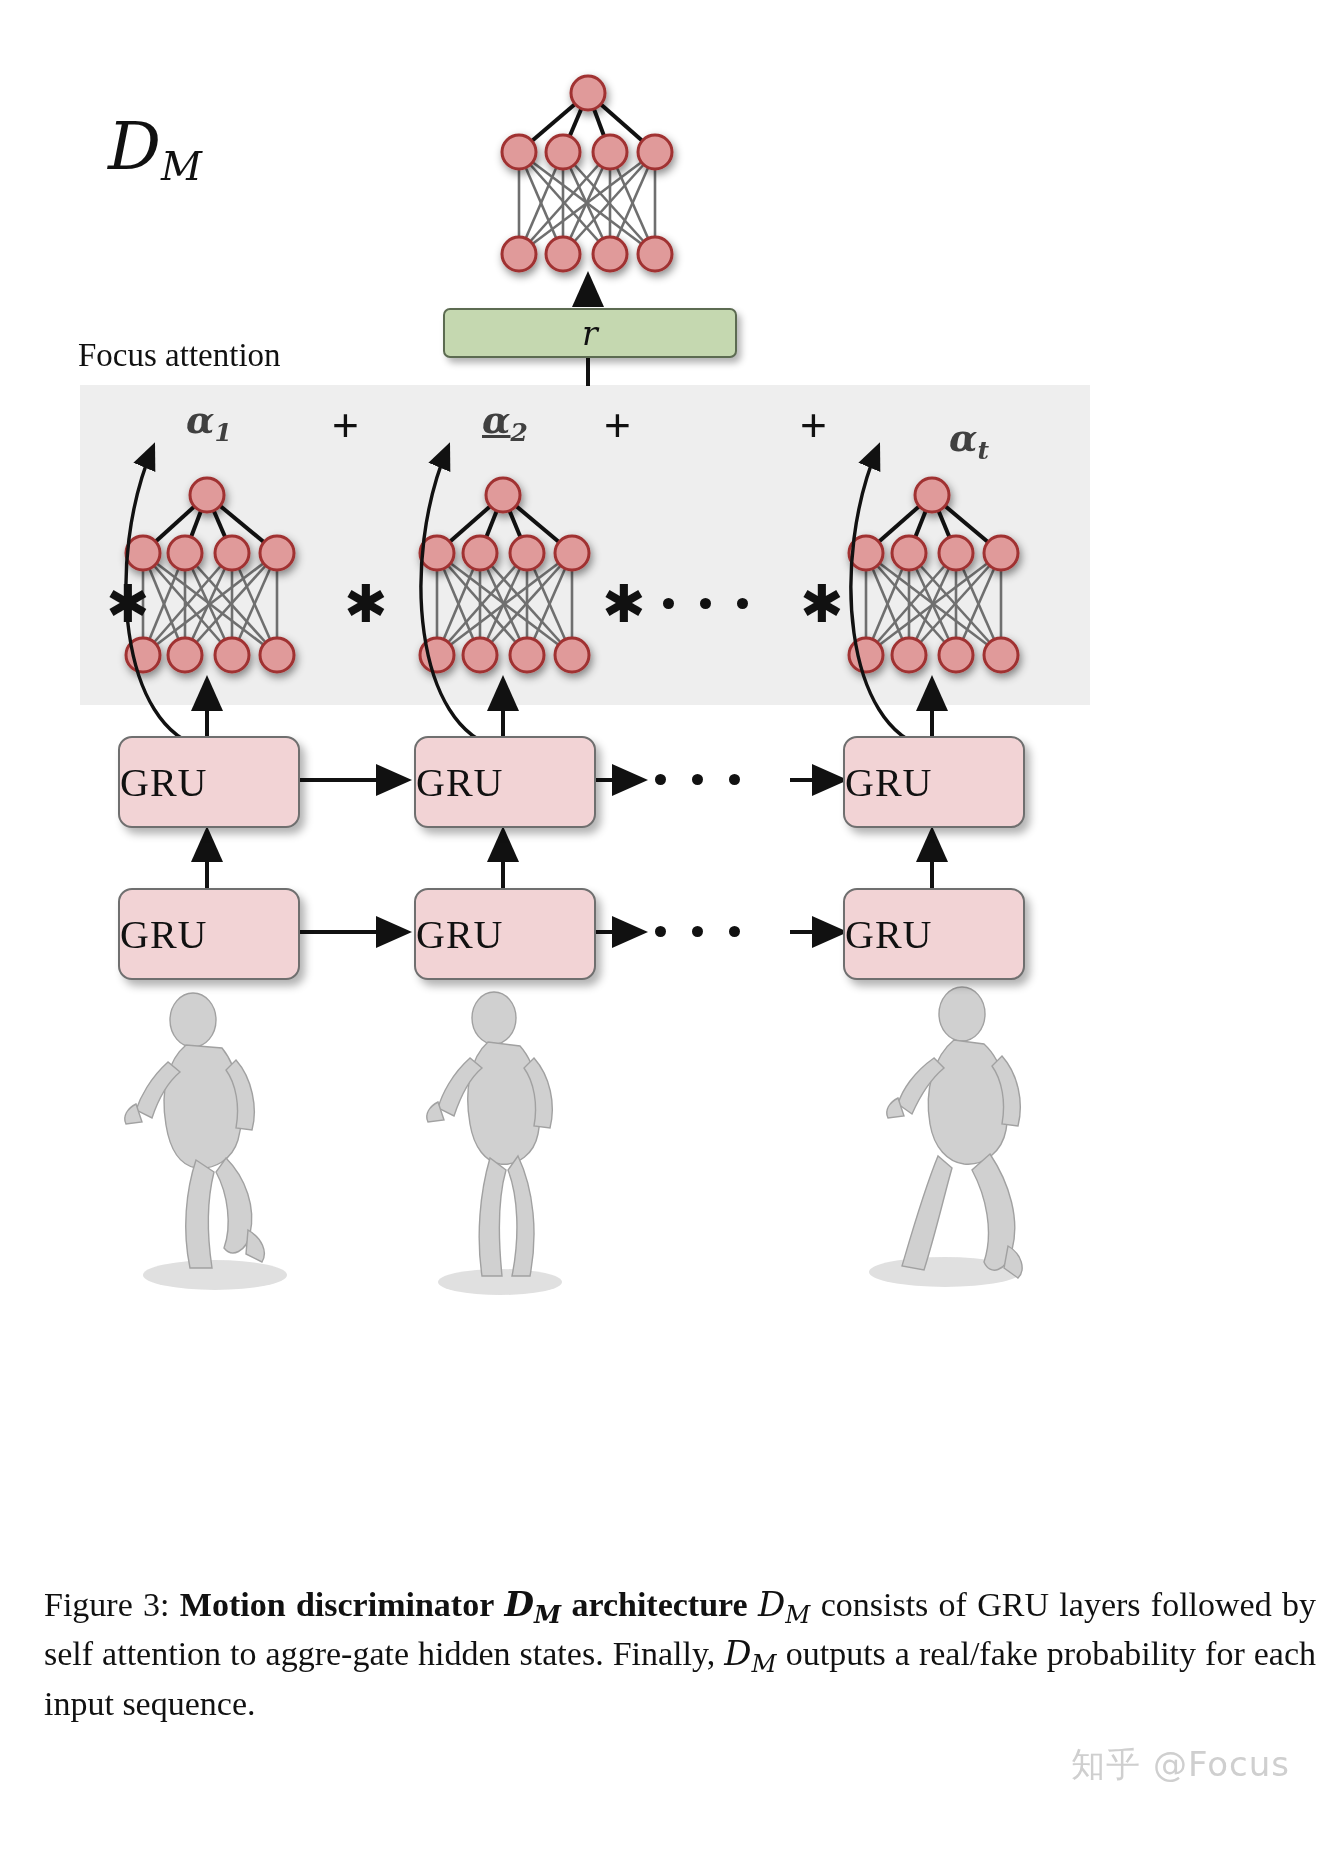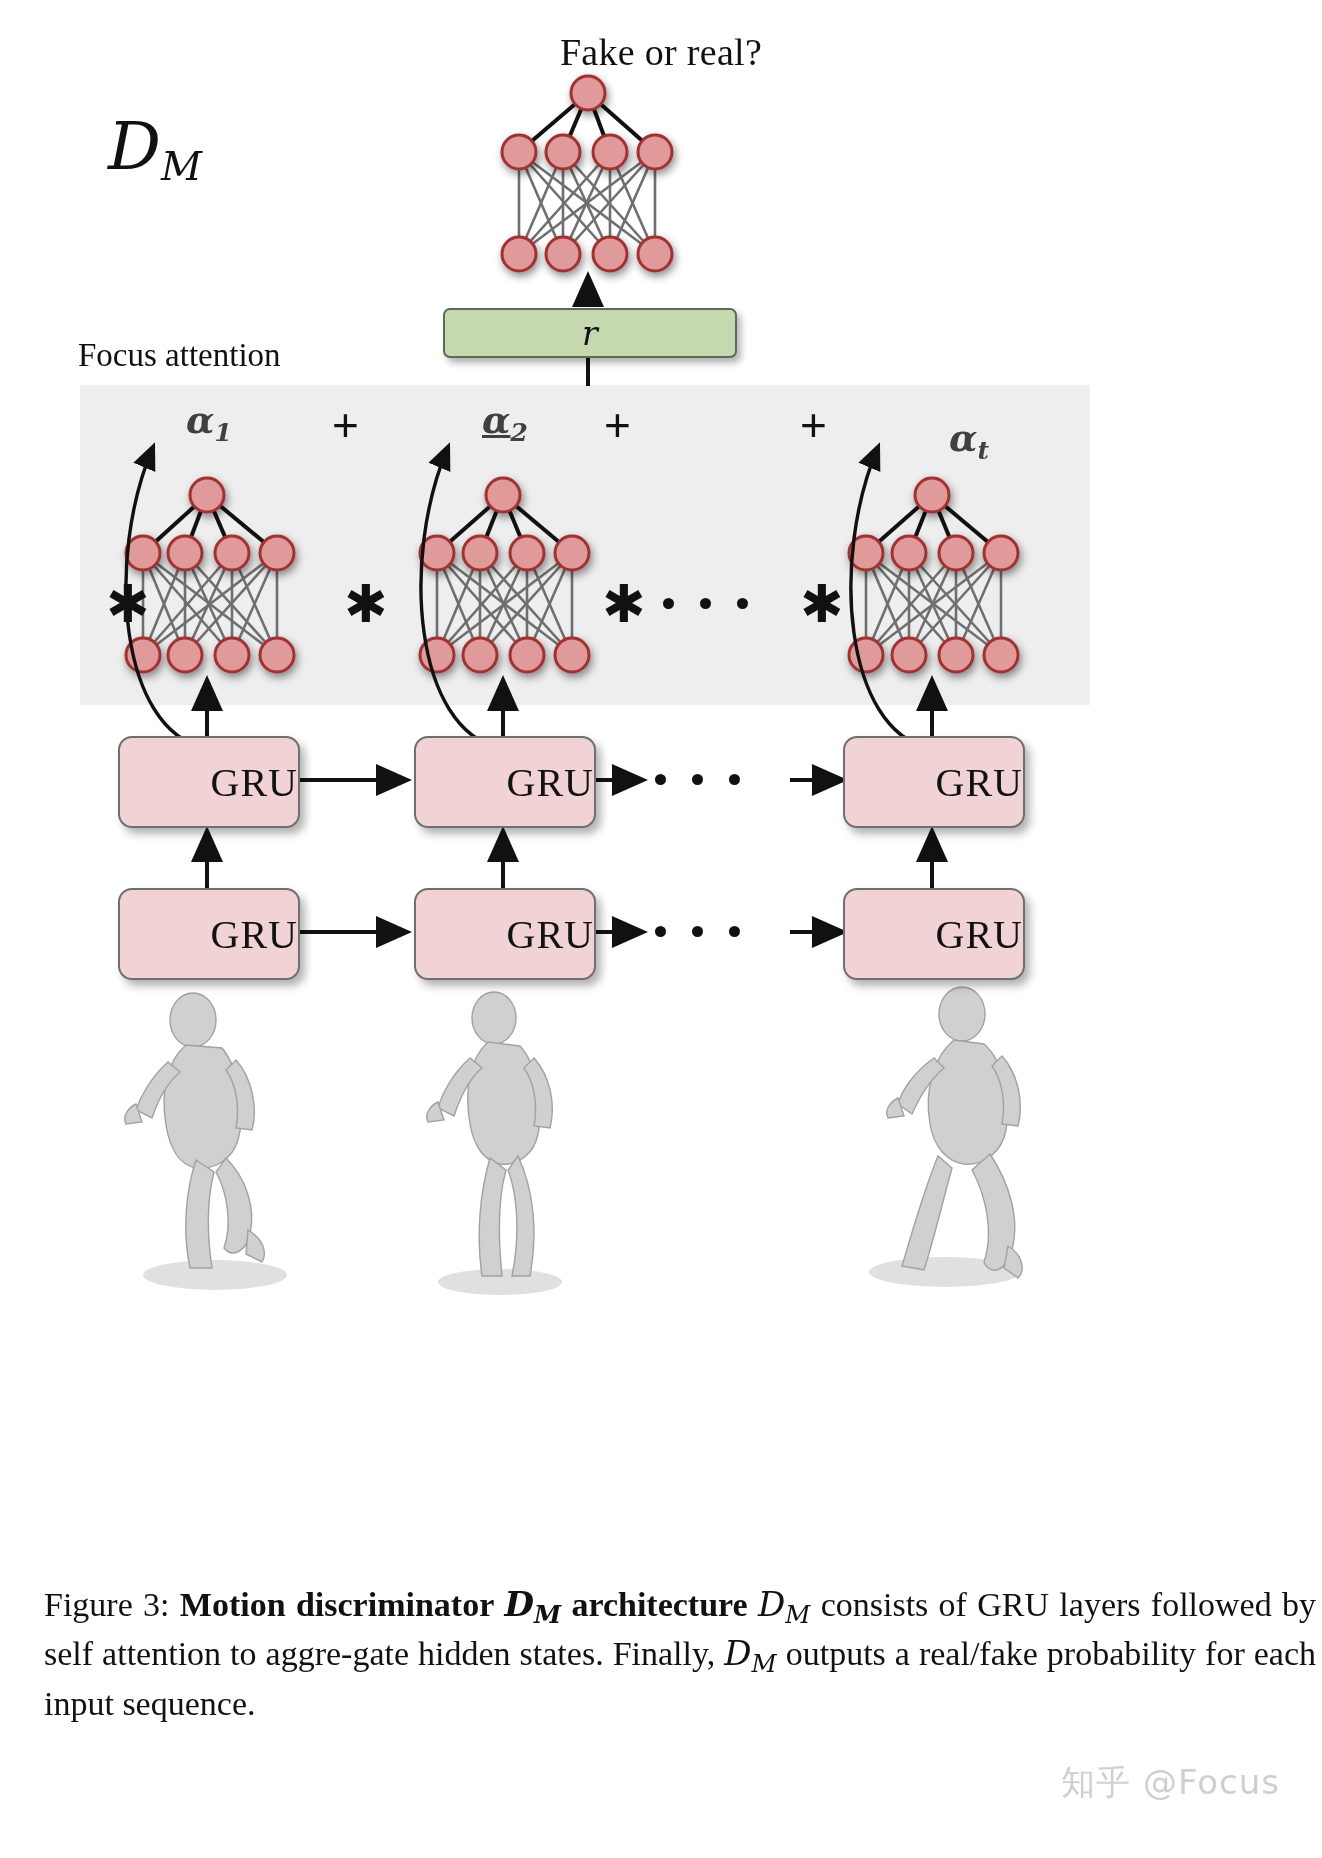--- a/index.html
+++ b/index.html
@@ -75,38 +75,37 @@
     font-family:"DejaVu Serif","Liberation Serif",serif;
   }
 
   
   .gru{
     position:absolute;width:178px;height:88px;
     background:#f2d3d5;
     border:2px solid #6f6f6f;
     border-radius:14px;
     box-shadow:5px 6px 8px rgba(0,0,0,0.30);
-    display:flex;align-items:center;justify-content:flex-end;
+    display:flex;align-items:center;justify-content:flex-start;
   }
   .gru span{
     font-size:40px;color:#111;letter-spacing:1px;
     font-family:"Liberation Serif","DejaVu Serif",serif;
   }
 
   
   .dots{position:absolute;display:flex;gap:26px;align-items:center;}
   .dots i{display:block;width:11px;height:11px;border-radius:50%;background:#111;}
 
   
   #watermark{
-    position:absolute;right:42px;top:1742px;
+    position:absolute;right:32px;top:1742px;
     font-size:34px;color:#cfcfcf;
     font-family:"DejaVu Sans","Liberation Sans",sans-serif;
     letter-spacing:1px;
-    margin-top:18px;
   }
 
   
   #caption{
     position:absolute;left:24px;top:1582px;width:1272px;
     font-size:34px;line-height:1.33;color:#111;
     text-align:justify;
     font-family:"Liberation Serif","DejaVu Serif",serif;
     margin-left:20px;
   }
@@ -119,21 +118,20 @@
   .edge-grey{stroke:#6f6f6f;stroke-width:2.6;fill:none;}
   .edge-black{stroke:#111;stroke-width:4;fill:none;}
   .arrow-l{stroke:#111;stroke-width:4;fill:none;}
   .curve{stroke:#111;stroke-width:3.4;fill:none;}
 </style>
 </head>
 <body>
 
 <div id="figure">
 
-  <div class="lbl" id="fake-real">Fake or real?</div>
 
   <div class="lbl" id="dm-label">
     <span>D</span><span class="sub">M</span>
   </div>
 
   <div class="abs" id="attn-band"></div>
 
   <div class="lbl" id="self-attn">Focus attention</div>
 
   <svg width="1322" height="1858">

